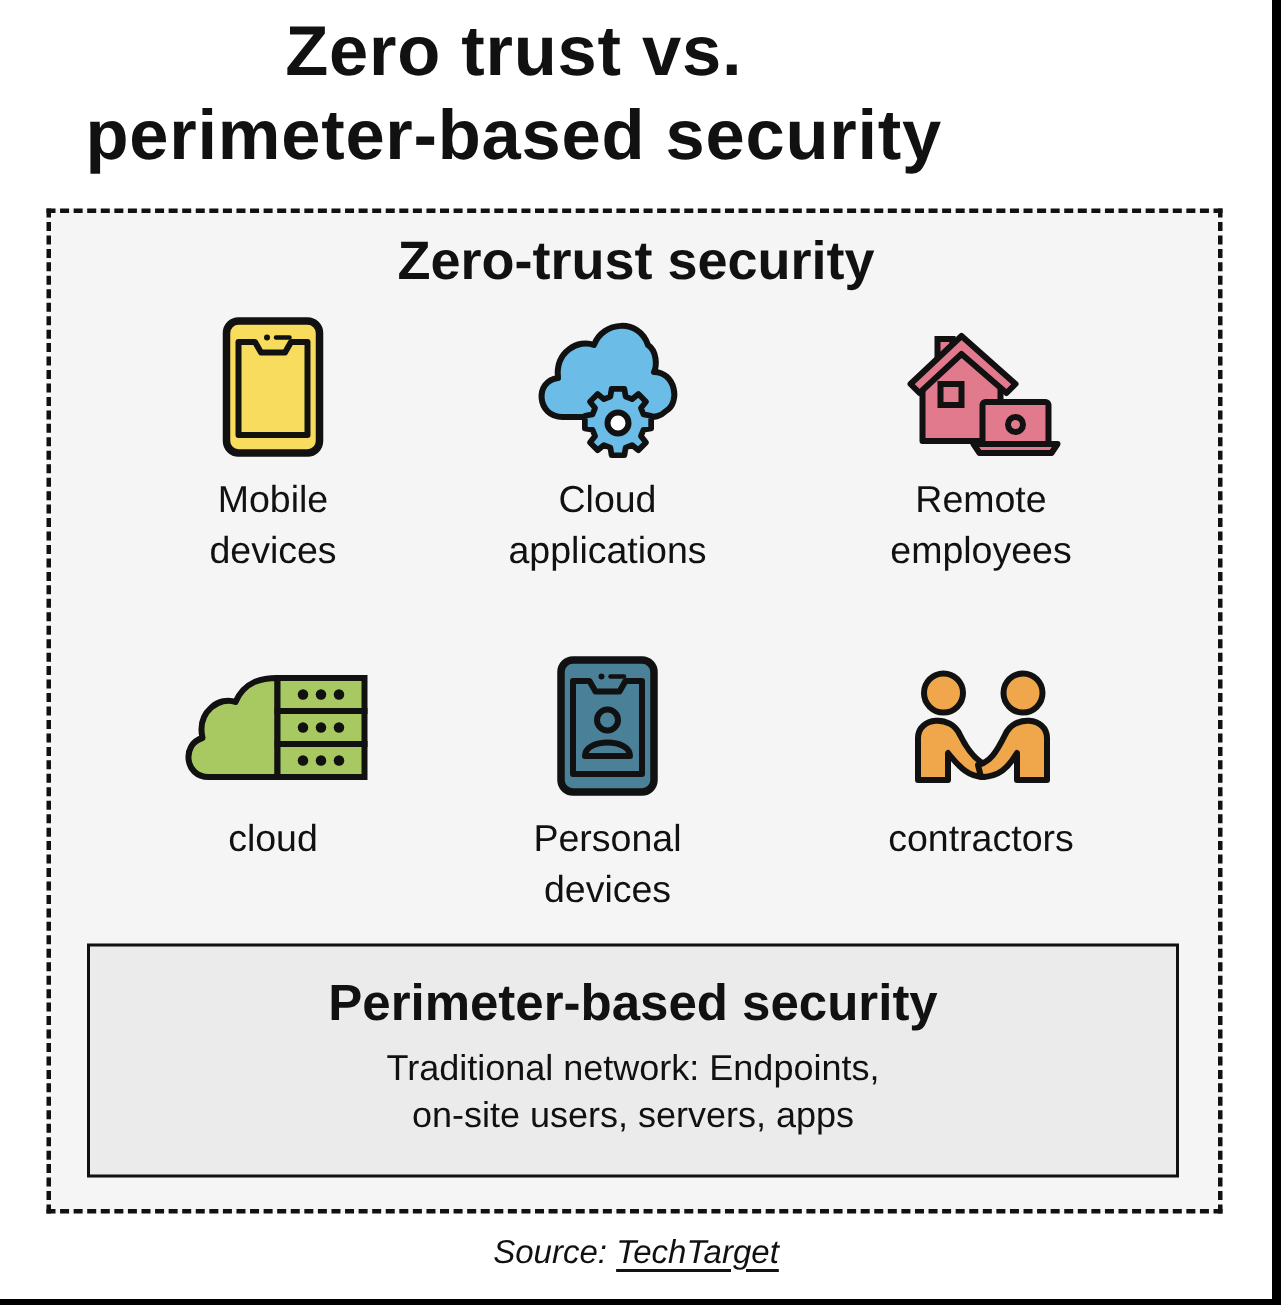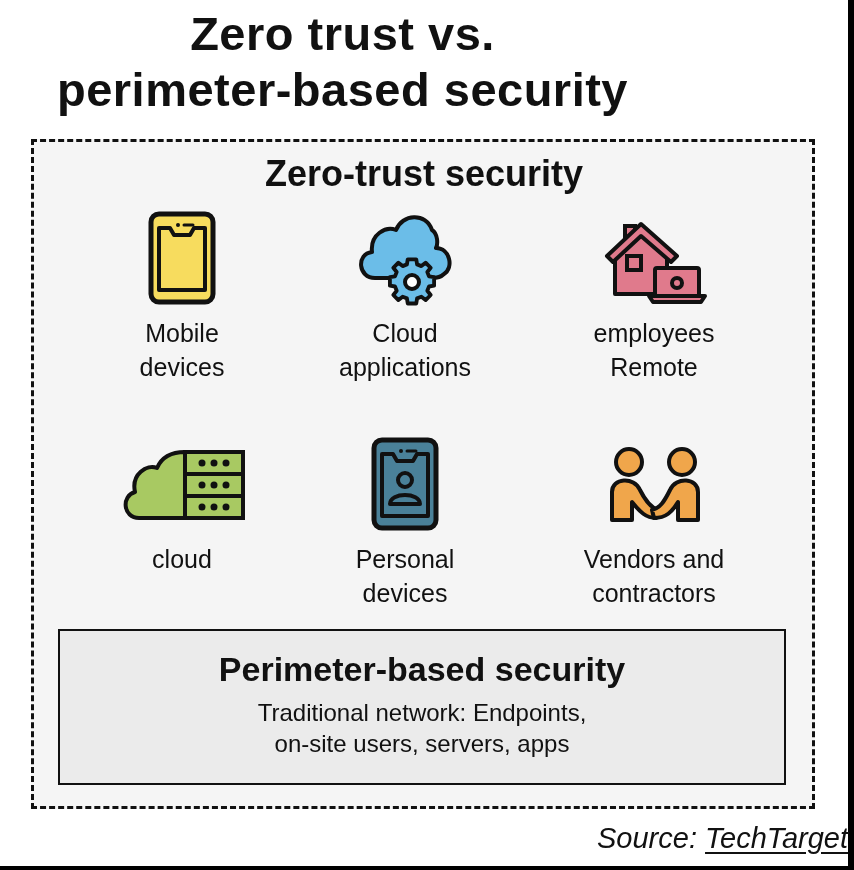--- a/index.html
+++ b/index.html
@@ -24,22 +24,22 @@
   .item { position: absolute; width: 240px; text-align: center; }
   .item svg { display: block; margin: 0 auto; }
   .item .label { font-size: 25px; line-height: 34px; margin-top: 8px; text-align: center; }
   .pb-box {
     position: absolute; left: 58px; top: 629px; width: 728px; height: 156px;
     border: 2px solid #111; background: #ebebeb; box-sizing: border-box; text-align: center;
   }
   .pb-title { font-weight: bold; font-size: 34px; line-height: 40px; margin-top: 18px; }
   .pb-desc { font-size: 24px; line-height: 31px; margin-top: 8px; }
   .source {
-    position: absolute; left: 0; top: 822px; width: 848px; text-align: right;
-    font-size: 29px; font-style: italic;
+    position: absolute; left: 0; top: 822px; width: 848px; text-align: center;
+    font-size: 22px; font-style: italic;
   }
   .source .link { text-decoration: underline; text-underline-offset: 4px; }
 </style>
 </head>
 <body>
 
 <div class="frame-right"></div>
 <div class="frame-bottom"></div>
 
 <div class="title">
@@ -81,22 +81,22 @@
   <svg width="110" height="100" viewBox="0 0 110 100">
     <rect x="26" y="18" width="10" height="16" fill="#e07a8c" stroke="#111" stroke-width="4"></rect>
     <path d="M16 44 V86 H68 V44 L42 22 Z" fill="#e07a8c" stroke="#111" stroke-width="4" stroke-linejoin="round"></path>
     <path d="M8 48 L42 16 L78 48 L72 54 L42 28 L14 54 Z" fill="#e07a8c" stroke="#111" stroke-width="4" stroke-linejoin="round"></path>
     <rect x="28" y="48" width="14" height="14" fill="#e07a8c" stroke="#111" stroke-width="4"></rect>
     <rect x="56" y="60" width="44" height="30" rx="2" fill="#e07a8c" stroke="#111" stroke-width="4"></rect>
     <path d="M50 88 H106 L102 94 H54 Z" fill="#e07a8c" stroke="#111" stroke-width="4" stroke-linejoin="round"></path>
     <circle cx="78" cy="75" r="5" fill="#e07a8c" stroke="#111" stroke-width="4"></circle>
   </svg>
   <div class="label">
+    <div>Remote</div>
     <div>employees</div>
-    <div>Remote</div>
   </div>
 </div>
 
 <div class="item" style="left:62px; top:434px;">
   <svg width="130" height="100" viewBox="0 0 130 100">
     <path d="M68 84 H22 C6 84 4 62 18 58 C14 40 30 30 40 34 C46 20 58 18 68 18 Z" fill="#a8c962" stroke="#111" stroke-width="4" stroke-linejoin="round"></path>
     <rect x="68" y="18" width="58" height="22" fill="#a8c962" stroke="#111" stroke-width="4"></rect>
     <rect x="68" y="40" width="58" height="22" fill="#a8c962" stroke="#111" stroke-width="4"></rect>
     <rect x="68" y="62" width="58" height="22" fill="#a8c962" stroke="#111" stroke-width="4"></rect>
     <g fill="#111">
@@ -132,21 +132,20 @@
 </div>
 
 <div class="item" style="left:534px; top:434px;">
   <svg width="120" height="100" viewBox="0 0 120 100">
     <circle cx="35" cy="28" r="13" fill="#f0a64b" stroke="#111" stroke-width="4"></circle>
     <circle cx="88" cy="28" r="13" fill="#f0a64b" stroke="#111" stroke-width="4"></circle>
     <path d="M18 86 V58 C18 44 40 42 46 56 C52 68 58 74 64 76 L62 84 C52 84 46 78 38 68 V86 Z" fill="#f0a64b" stroke="#111" stroke-width="4" stroke-linejoin="round"></path>
     <path d="M104 86 V58 C104 44 82 42 76 56 C70 68 66 74 58 76 L60 84 C72 84 78 78 84 68 V86 Z" fill="#f0a64b" stroke="#111" stroke-width="4" stroke-linejoin="round"></path>
   </svg>
   <div class="label">
-    <div>Vendors and</div>
     <div>contractors</div>
   </div>
 </div>
 
 <div class="pb-box">
   <div class="pb-title">Perimeter-based security</div>
   <div class="pb-desc">
     <div>Traditional network: Endpoints,</div>
     <div>on-site users, servers, apps</div>
   </div>

